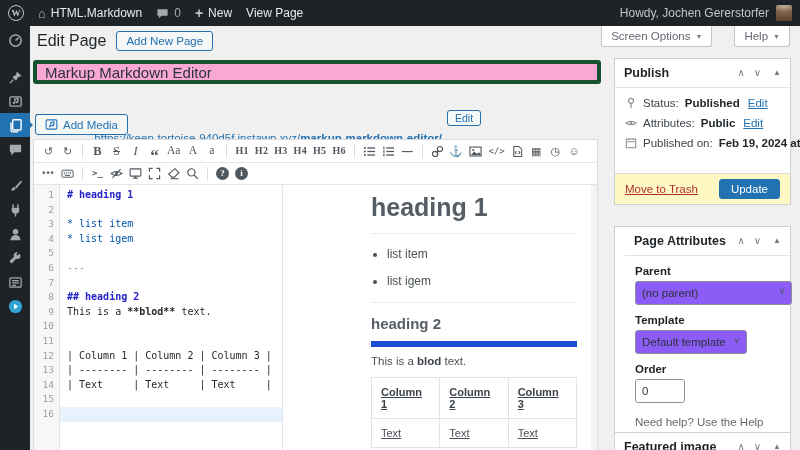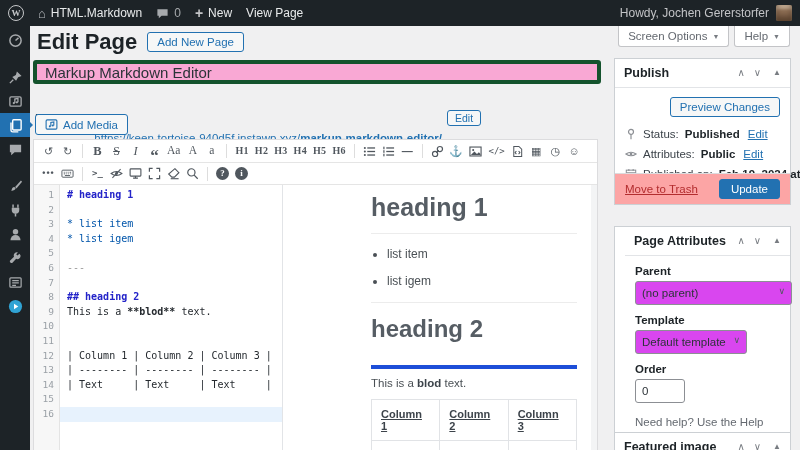--- a/index.html
+++ b/index.html
@@ -42,31 +42,31 @@
   }
   .menu-item svg { width: 15px; height: 15px; display: block; }
   .menu-item.gap { margin-top: 13px; }
   .menu-item.active { background: #2271b1; color: #ffffff; }
   .menu-item.active::after {
     content: ""; position: absolute; right: -8px; top: 50%; margin-top: -5px;
     border: 5px solid transparent; border-left-color: #2271b1;
   }
 
   
-  .screen-meta { position: absolute; top: 26px; right: 10px; display: flex; gap: 5px; z-index: 15; align-items: flex-end; }
+  .screen-meta { position: absolute; top: 26px; right: 10px; display: flex; gap: 22px; z-index: 15; align-items: flex-end; }
   .meta-tab {
     background: #fff; border: 1px solid #c3c4c7; border-top: none;
     border-radius: 0 0 3px 3px; color: #646970; font-size: 11.5px;
     padding: 4px 9px; display: inline-flex; align-items: center; gap: 5px; cursor: pointer;
   }
   .meta-tab .chev { font-size: 7px; color: #787c82; }
 
   
   .page-header { position: absolute; left: 37px; top: 31px; display: flex; align-items: center; gap: 10px; }
-  .page-title { font-size: 22px; font-weight: 700; color: #1d2327; line-height: 1; }
+  .page-title { font-size: 16px; font-weight: 400; color: #1d2327; line-height: 1; }
   .btn-secondary {
     background: #f6f7f7; border: 1px solid #2271b1; color: #2271b1;
     border-radius: 3px; font-size: 11.5px; padding: 3px 9px; cursor: pointer;
     font-family: "Liberation Sans", sans-serif; display: inline-flex; align-items: center; gap: 5px;
   }
   .btn-primary {
     background: #2271b1; border: 1px solid #2271b1; color: #fff;
     border-radius: 3px; font-size: 11.5px; padding: 3px 11px; cursor: pointer;
     font-family: "Liberation Sans", sans-serif;
   }
@@ -139,21 +139,21 @@
 
   .preview-pane {
     flex: 1; border-left: 1px solid #e2e4e7; background: #fff;
     padding: 8px 20px 0 88px; position: relative; overflow: hidden;
   }
   .preview-pane::after { content: ""; position: absolute; top: 0; right: 0; width: 6px; height: 100%; background: #f3f4f5; }
   .pv-h1 { font-size: 25px; font-weight: bold; color: #565d64; padding-bottom: 11px; border-bottom: 1px solid #ececec; }
   .pv-list { margin: 13px 0 4px 16px; }
   .pv-list li { font-size: 12px; color: #4a5055; margin-bottom: 13px; }
   .pv-hr { border: none; border-top: 1px solid #ececec; margin: 14px 0 12px 0; }
-  .pv-h2 { font-size: 24px; font-weight: bold; color: #565d64; padding-bottom: 22px; border-bottom: 4px solid #1d4ed8; }
+  .pv-h2 { font-size: 15px; font-weight: bold; color: #565d64; padding-bottom: 9px; border-bottom: 6px solid #1d4ed8; }
   .pv-p { font-size: 11.5px; color: #4a5055; margin: 8px 0 10px 0; }
   .pv-p b { color: #3c434a; }
   .pv-table { border-collapse: collapse; }
   .pv-table th, .pv-table td { border: 1px solid #e1e3e6; font-size: 11px; text-align: left; padding: 8px 9px; min-width: 55px; text-decoration: underline; }
   .pv-table th { font-weight: bold; color: #3c434a; }
   .pv-table td { color: #4a5055; }
 
   
   .postbox {
     position: absolute; left: 614px; width: 177px; background: #fff;
@@ -169,32 +169,32 @@
   .inside { padding: 9px 10px; font-size: 11.5px; color: #3c434a; }
 
   #publish-box { top: 58px; height: 147px; }
   .preview-row { text-align: right; margin-bottom: 11px; }
   .misc-row { display: flex; align-items: center; gap: 6px; margin-bottom: 8px; white-space: nowrap; }
   .misc-row svg { width: 12px; height: 12px; color: #8c8f94; flex: 0 0 auto; }
   .misc-row .val { font-weight: bold; color: #1d2327; }
   .edit-link { color: #2271b1; text-decoration: underline; cursor: pointer; margin-left: 2px; }
   .publish-footer {
     position: absolute; left: 0; right: 0; bottom: 0; height: 31px;
-    background: #fca5a5; border-top: 1px solid #dcdcde;
+    background: #fef9c3; border-top: 1px solid #dcdcde;
     display: flex; align-items: center; justify-content: space-between; padding: 0 10px;
   }
   .trash-link { color: #b32d2e; text-decoration: underline; font-size: 11.5px; cursor: pointer; }
 
   #page-attributes-box { top: 226px; height: 242px; padding-left: 10px; }
   .field-label { display: block; font-size: 11.5px; font-weight: bold; color: #1d2327; margin: 9px 0 4px 0; }
   .field-label:first-child { margin-top: 0; }
   .select-wrap { position: relative; display: inline-block; }
   .select-wrap select {
     appearance: none; -webkit-appearance: none;
-    height: 24px; border: 1px solid #8c8f94; border-radius: 3px; background: #d946ef;
+    height: 24px; border: 1px solid #8c8f94; border-radius: 3px; background: #8b5cf6;
     font-size: 11.5px; color: #2c3338; padding: 0 20px 0 6px; width: 100%;
     font-family: "Liberation Sans", sans-serif;
   }
   .select-wrap::after {
     content: "\2228"; position: absolute; right: 7px; top: 5px;
     font-size: 9px; color: #50575e; pointer-events: none;
   }
   .select-wrap.full { width: 157px; }
   .select-wrap.mid { width: 112px; }
   .order-input {
@@ -519,23 +519,20 @@
 </div>
 
 <div class="postbox" id="publish-box">
   <div class="postbox-header">
     <span class="postbox-title">Publish</span>
     <span class="handle-btn">∧</span>
     <span class="handle-btn">∨</span>
     <span class="handle-btn toggle">▲</span>
   </div>
   <div class="inside">
-    <div class="preview-row">
-      <button class="btn-secondary">Preview Changes</button>
-    </div>
     <div class="misc-row">
       <svg viewBox="0 0 14 14" stroke="currentColor" fill="none" stroke-width="1.4">
           <circle cx="7" cy="4.5" r="2.9"></circle>
           <path d="M7 7.5 V13"></path>
         </svg>
       <span>Status:</span>
       <span class="val">Published</span>
       <span class="edit-link">Edit</span>
     </div>
     <div class="misc-row">

